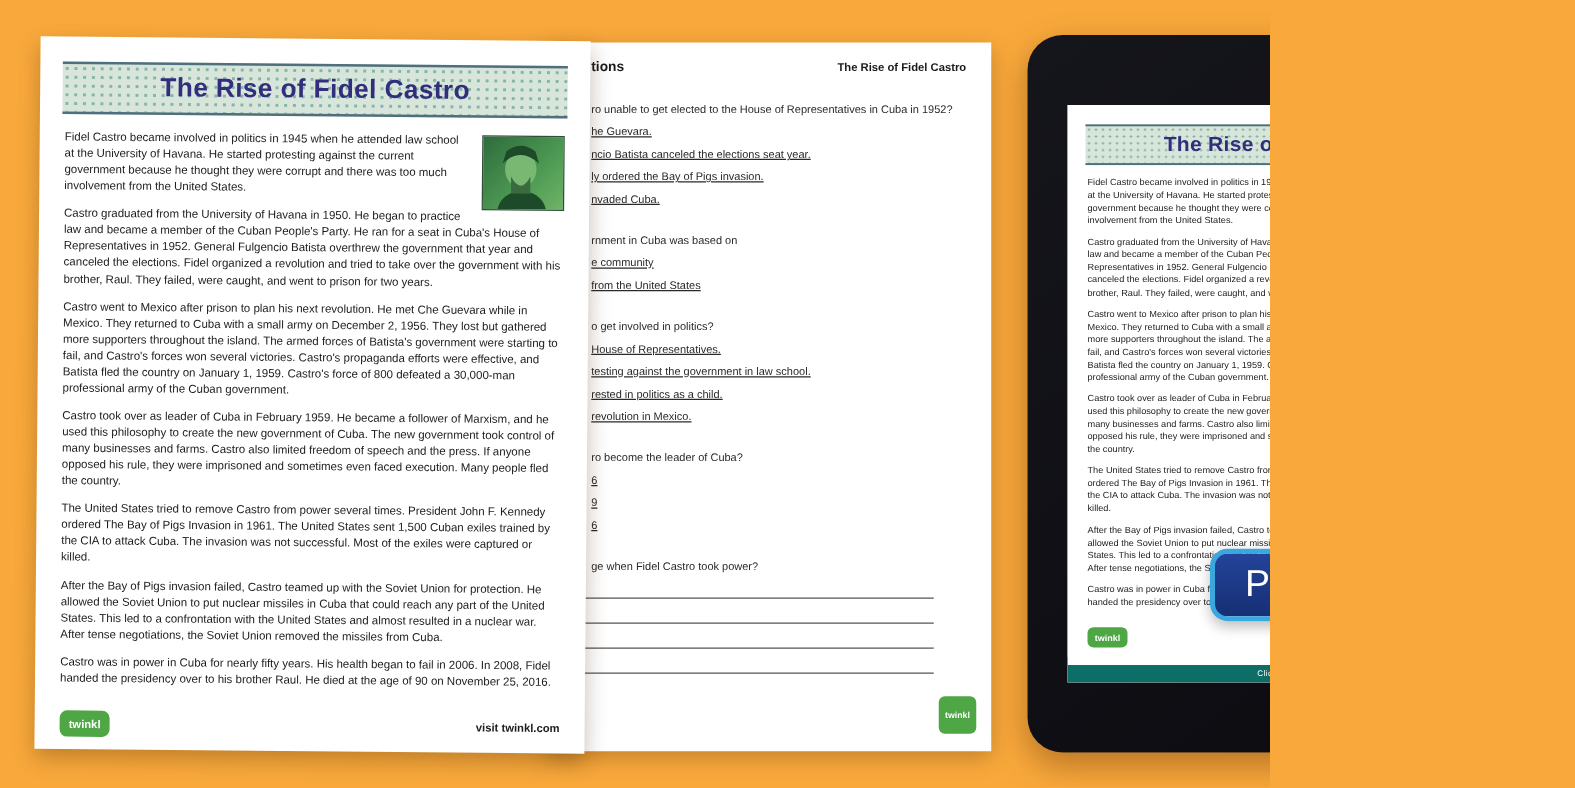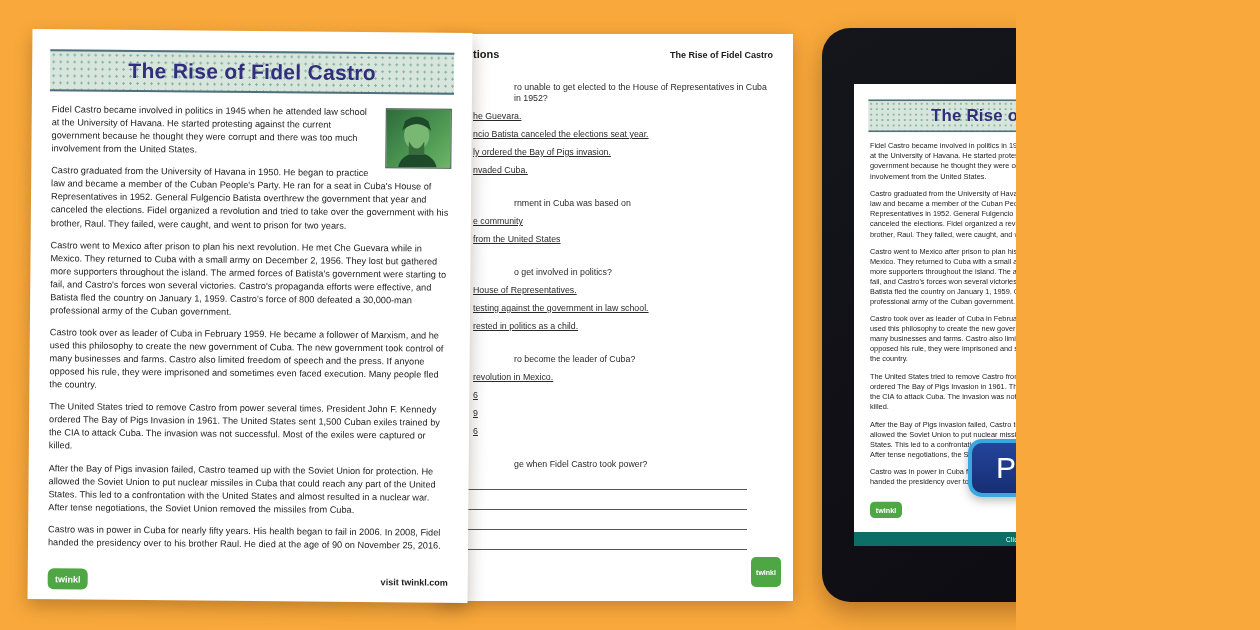--- a/index.html
+++ b/index.html
@@ -17,21 +17,21 @@
     background:#fff; z-index:2;
     box-shadow:0 5px 16px rgba(60,30,0,.28);
     padding:14px 20px 10px 36px;
     overflow:hidden;
     color:#222;
   }
   .qp-header { display:flex; justify-content:space-between; align-items:baseline; }
   .qp-header .frag  { font-size:11px; font-weight:bold; color:#1a1a1a; }
   .qp-header .title { font-size:9px;  font-weight:bold; color:#1a1a1a; }
   .qline { font-size:8.8px; line-height:1.25; color:#2a2a2a; }
-  .qline.q { margin-top:22px;margin-left:41px; }
+  .qline.q { margin-top:22px; }
   .qline.o { margin-top:7px;text-decoration:underline; }
   .rule { height:1px; border-bottom:1px solid #555; margin:19px 26px 0 -30px; }
   .qp-logo {
     position:absolute; right:12px; bottom:14px; width:30px; height:30px;
     background:#4FA645; border-radius:5px; color:#fff; font-size:7px; font-weight:bold;
     display:flex; align-items:center; justify-content:center;
   }
 
   
   .worksheet-page {
@@ -138,23 +138,23 @@
     <div class="qline o">nvaded Cuba.</div>
 
     <div class="qline q">rnment in Cuba was based on</div>
     <div class="qline o">e community</div>
     <div class="qline o">from the United States</div>
 
     <div class="qline q">o get involved in politics?</div>
     <div class="qline o">House of Representatives.</div>
     <div class="qline o">testing against the government in law school.</div>
     <div class="qline o">rested in politics as a child.</div>
+    <div class="qline o">revolution in Mexico.</div>
+
     <div class="qline q">ro become the leader of Cuba?</div>
-
-    <div class="qline o">revolution in Mexico.</div>
     <div class="qline o">6</div>
     <div class="qline o">9</div>
     <div class="qline o">6</div>
 
     <div class="qline q">ge when Fidel Castro took power?</div>
     <div class="rule"></div>
     <div class="rule"></div>
 
     <div class="rule"></div>
     <div class="rule"></div>

